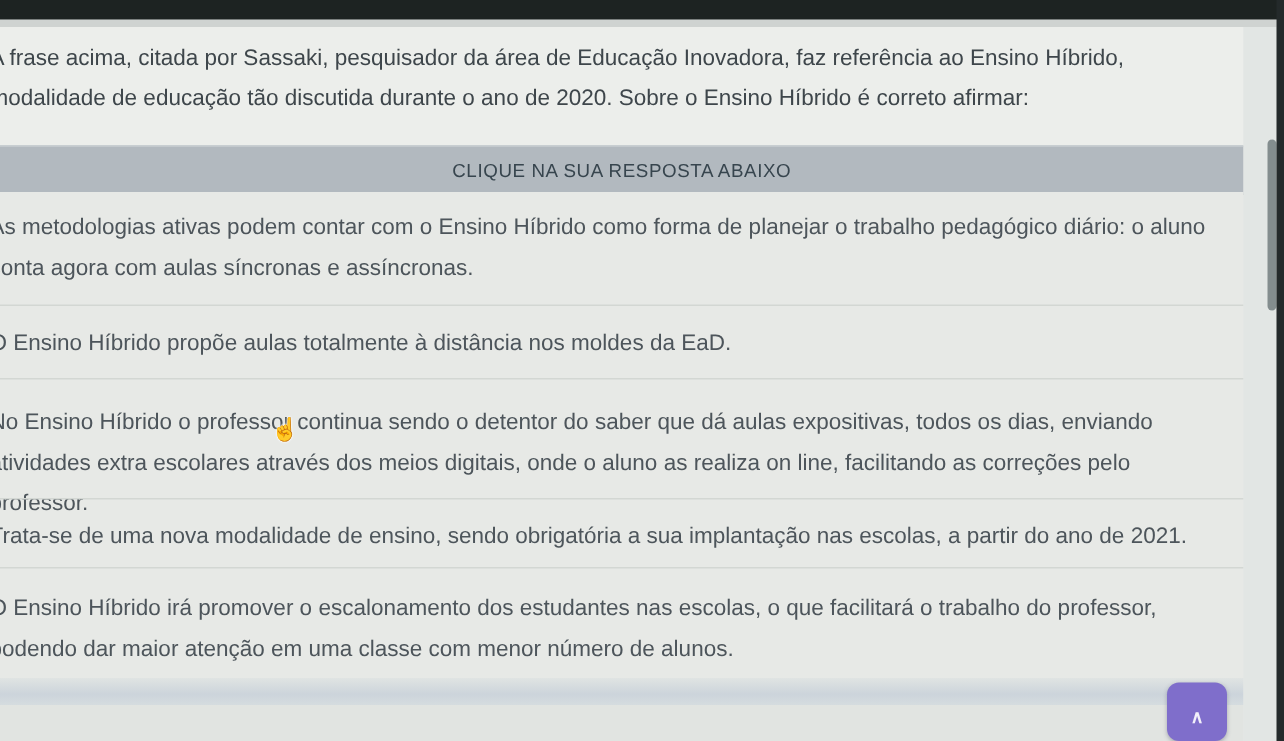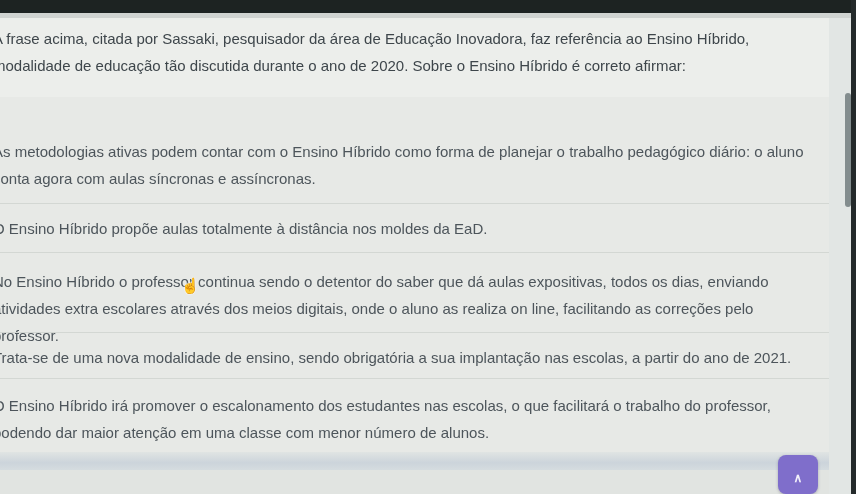--- a/index.html
+++ b/index.html
@@ -87,20 +87,23 @@
 </style>
 </head>
 <body>
 
 <div id="screen">
 
   <div class="question-card">
     <div class="question-text">A frase acima, citada por Sassaki, pesquisador da área de Educação Inovadora, faz referência ao Ensino Híbrido, modalidade de educação tão discutida durante o ano de 2020. Sobre o Ensino Híbrido é correto afirmar:</div>
   </div>
 
+  <div class="banner">
+    <span>CLIQUE NA SUA RESPOSTA ABAIXO</span>
+  </div>
 
   <div class="options">
     <div class="option opt-1">As metodologias ativas podem contar com o Ensino Híbrido como forma de planejar o trabalho pedagógico diário: o aluno conta agora com aulas síncronas e assíncronas.</div>
     <div class="divider div-1"></div>
     <div class="option opt-2">O Ensino Híbrido propõe aulas totalmente à distância nos moldes da EaD.</div>
     <div class="divider div-2"></div>
     <div class="option opt-3">No Ensino Híbrido o professor continua sendo o detentor do saber que dá aulas expositivas, todos os dias, enviando atividades extra escolares através dos meios digitais, onde o aluno as realiza on line, facilitando as correções pelo professor.</div>
     <div class="divider div-3"></div>
     <div class="option opt-4">Trata-se de uma nova modalidade de ensino, sendo obrigatória a sua implantação nas escolas, a partir do ano de 2021.</div>
     <div class="divider div-4"></div>

